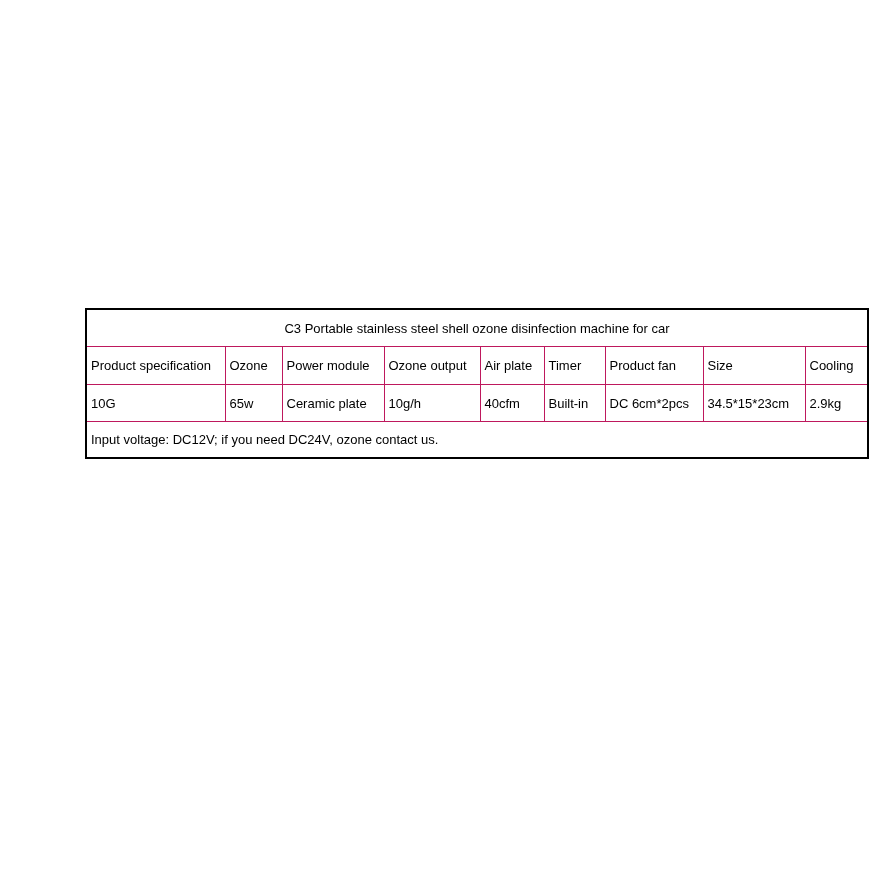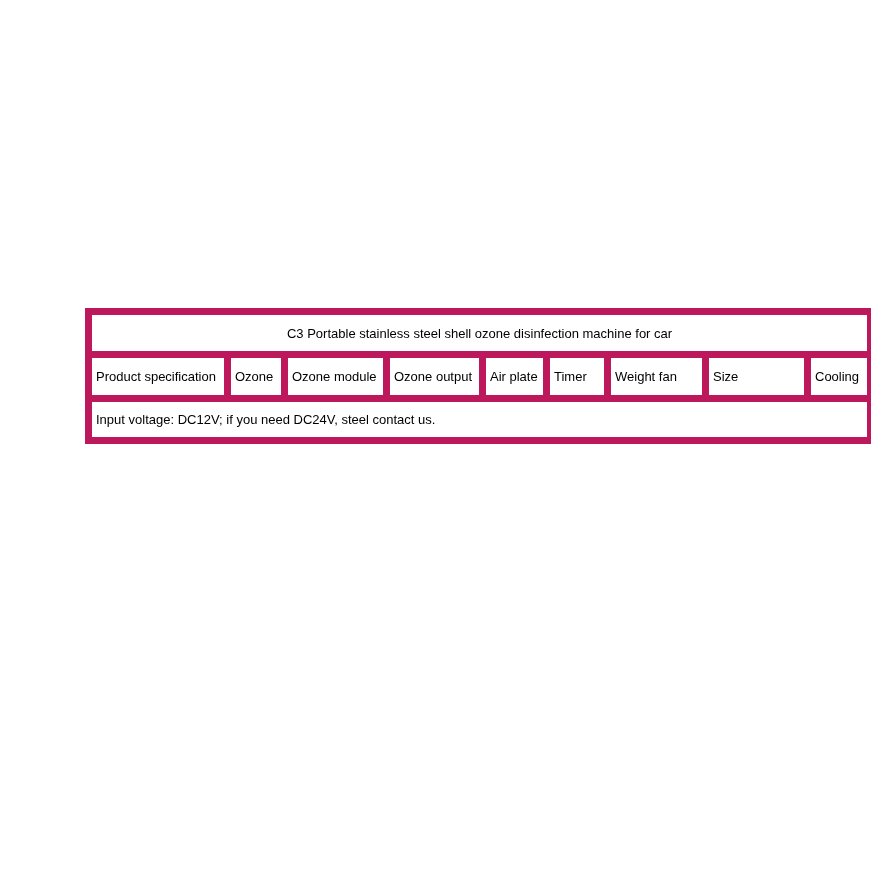--- a/index.html
+++ b/index.html
@@ -21,21 +21,21 @@
     top: 308px;
     width: 782px;
     border-collapse: collapse;
     table-layout: fixed;
     border: 2px solid #000000;
     font-size: 13px;
     color: #000000;
     background: #ffffff;
   }
   table.spec-table td, table.spec-table th {
-    border: 7px solid #be185d;
+    border: 1px solid #be185d;
     padding: 0 0 0 4px;
     font-weight: normal;
     text-align: left;
     vertical-align: middle;
     white-space: nowrap;
     overflow: hidden;
   }
   tr.title-row td {
     height: 36px;
     text-align: center;
@@ -67,26 +67,37 @@
       <col style="width:102px">
       <col style="width:63px">
     </colgroup>
     <tbody>
       <tr class="title-row">
         <td colspan="9">C3 Portable stainless steel shell ozone disinfection machine for car</td>
       </tr>
       <tr class="header-row">
         <th>Product specification</th>
         <th>Ozone</th>
-        <th>Ozone module</th>
+        <th>Power module</th>
         <th>Ozone output</th>
         <th>Air plate</th>
         <th>Timer</th>
-        <th>Weight fan</th>
+        <th>Product fan</th>
         <th>Size</th>
         <th>Cooling</th>
       </tr>
+      <tr class="data-row">
+        <td>10G</td>
+        <td>65w</td>
+        <td>Ceramic plate</td>
+        <td>10g/h</td>
+        <td>40cfm</td>
+        <td>Built-in</td>
+        <td>DC 6cm*2pcs</td>
+        <td>34.5*15*23cm</td>
+        <td>2.9kg</td>
+      </tr>
       <tr class="footer-row">
-        <td colspan="9">Input voltage: DC12V; if you need DC24V, steel contact us.</td>
+        <td colspan="9">Input voltage: DC12V; if you need DC24V, ozone contact us.</td>
       </tr>
     </tbody>
   </table>
 </div>
 
 </body></html>

